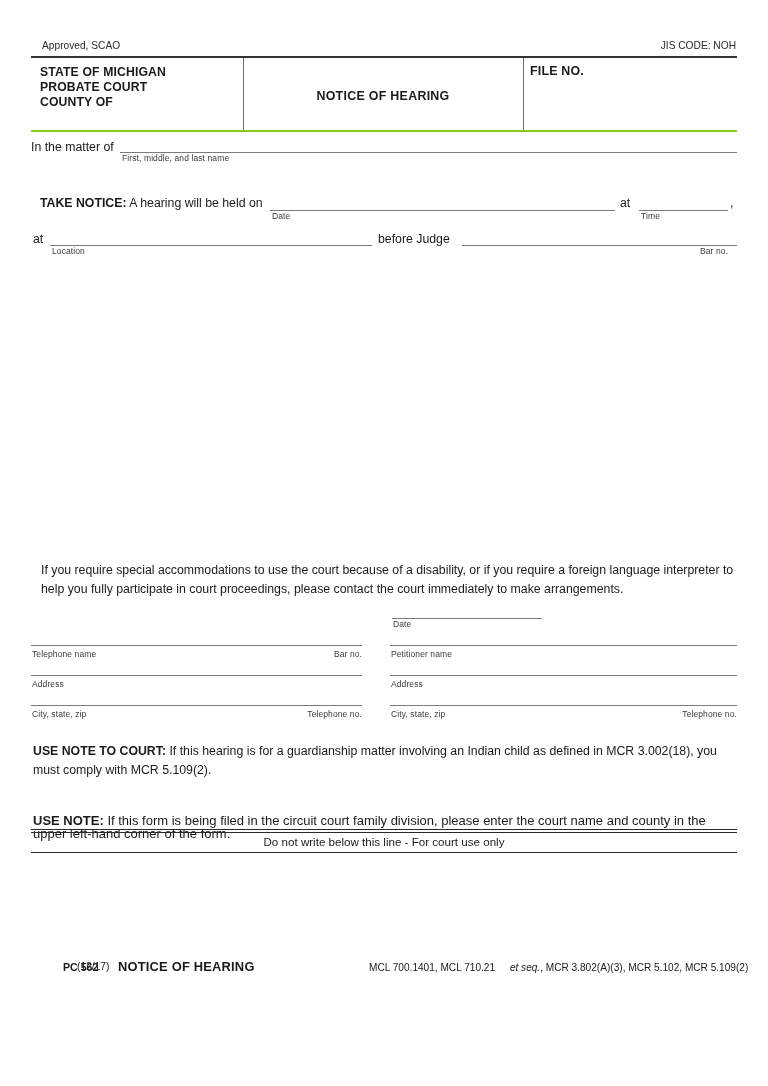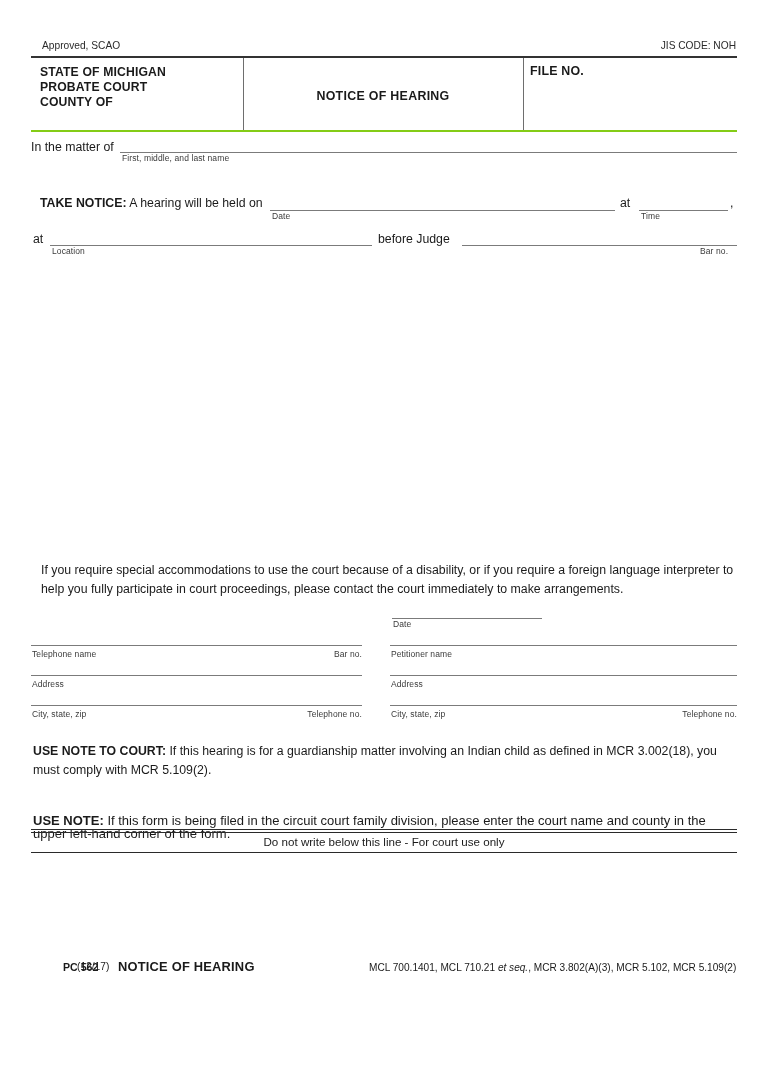--- a/index.html
+++ b/index.html
@@ -185,21 +185,21 @@
     font-size: 11.6px;
     color: #1a1a1a;
   }
   #court-use-rule { left: 31px; top: 852px; width: 706px; }
 
   
   #footer-form-no { left: 31px; top: 961px; font-size: 10.6px; font-weight: bold; padding-left: 32px; }
   #footer-rev     { left: 77px; top: 961px; font-size: 10.2px; }
   #footer-title   { left: 118px; top: 959px; font-size: 12.9px; font-weight: bold; letter-spacing: 0.2px; }
   #footer-cites   { left: 369px; top: 962px; font-size: 10.1px; color: #1a1a1a; }
-  #footer-cites i { font-style: italic; }
+  #footer-cites i { font-style: italic; margin-left: 12px; }
 </style>
 </head>
 <body>
 
 <div class="page">
 
   <div class="abs" id="approved-scao">Approved, SCAO</div>
   <div class="abs" id="jis-code">JIS CODE: NOH</div>
 
   <div id="header-table">

